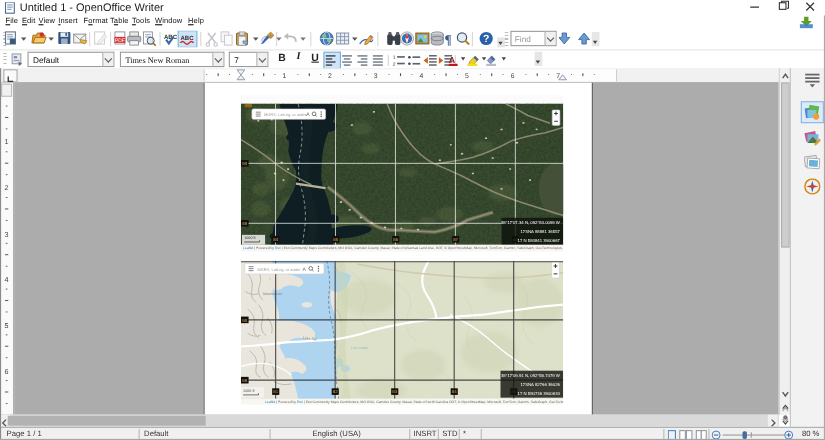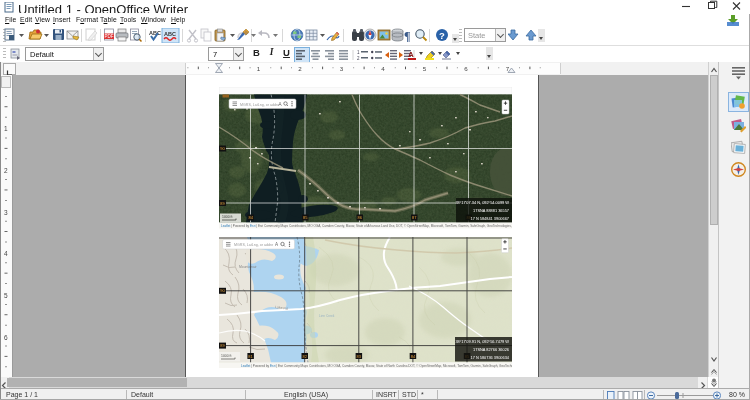--- a/index.html
+++ b/index.html
@@ -1,21 +1,21 @@
 <!DOCTYPE html>
 <html><head>
 <meta charset="utf-8">
 <style>
   html,body{margin:0;padding:0;}
   body{width:750px;height:400px;overflow:hidden;position:relative;
        font-family:"Liberation Sans",sans-serif;background:#fff;}
   .abs{position:absolute;}
   
   #titlebar{left:0;top:0;width:750px;height:14px;background:#fff;}
-  #titletxt{left:18px;top:2px;font-size:13px;color:#1a1a1a;}
+  #titletxt{left:18px;top:2px;font-size:10px;color:#1a1a1a;}
   
   #menubar{left:0;top:13px;width:750px;height:13px;background:#fff;font-size:6.8px;color:#111;letter-spacing:0.1px;}
   .mi{position:absolute;top:2.5px;}
   .mi u{text-decoration:underline;}
   
   #tb1{left:0;top:26px;width:750px;height:19px;background:#fff;border-bottom:1px solid #dedede;}
   #tb2{left:0;top:46px;width:750px;height:16px;background:#fff;}
   .sep{position:absolute;width:1px;background:#d4d4d4;}
   .dd{position:absolute;width:0;height:0;border-left:2.5px solid transparent;border-right:2.5px solid transparent;border-top:3px solid #444;}
   .combo{position:absolute;background:#fff;border:1px solid #9a9a9a;font-size:7.5px;color:#111;}
@@ -250,21 +250,21 @@
     <g transform="translate(433,1)">
         <circle cx="6" cy="6" r="6" fill="#2a62a8"></circle>
         <text x="6" y="9.5" font-size="9.5" font-weight="bold" fill="#fff" text-anchor="middle" font-family="Liberation Sans">?</text>
       </g>
   </svg>
   <div class="abs" style="left:452px;top:8px;width:7px;height:9px;background:#e6e6e6;">
       <div class="dd" style="left:1px;top:4px;"></div>
     </div>
   <div class="dots" style="left:459px;top:3px;height:13px;"></div>
   <div class="combo" style="left:464px;top:2px;width:40px;height:12px;">
-      <span style="position:absolute;left:3px;top:2px;color:#999;">State</span>
+      <span style="position:absolute;left:3px;top:2px;color:#999;">Find</span>
       <div class="cb"></div>
     </div>
   <svg class="abs" style="left:508px;top:3px" width="38" height="12" viewBox="0 0 38 12">
     <path d="M3 1 L7 1 7 5 10 5 5 11 0 5 3 5 Z" fill="#6a9ad0" stroke="#3a6aa0" stroke-width="0.8"></path>
     <path d="M21 11 L25 11 25 7 28 7 23 1 18 7 21 7 Z" fill="#6a9ad0" stroke="#3a6aa0" stroke-width="0.8"></path>
   </svg>
   <div class="abs" style="left:538px;top:3px;width:7px;height:13px;background:#e6e6e6;">
       <div class="dd" style="left:1px;top:8px;"></div>
     </div>
 </div>
@@ -272,20 +272,24 @@
 <div class="abs" id="tb2">
   <div class="dots" style="left:3px;top:2px;height:12px;"></div>
   <svg class="abs" style="left:9px;top:2px" width="12" height="12" viewBox="0 0 12 12">
       <rect x="2" y="1" width="8" height="9" fill="#e4e8ec" stroke="#8a9098" stroke-width="0.8"></rect>
       <rect x="3.5" y="3" width="3" height="2" fill="#7a88c8"></rect>
       <rect x="3.5" y="6.5" width="5" height="1" fill="#99a"></rect>
       <path d="M8 8 l3 2 -3 2z" fill="#667"></path>
     </svg>
   <div class="combo" style="left:25px;top:1px;width:77px;height:12px;">
       <span style="position:absolute;left:4px;top:2px;">Default</span>
+      <div class="cb"></div>
+    </div>
+  <div class="combo" style="left:109px;top:1px;width:93px;height:12px;">
+      <span style="position:absolute;left:4px;top:2px;font-family:'Liberation Serif',serif;">Times New Roman</span>
       <div class="cb"></div>
     </div>
   <div class="combo" style="left:208px;top:1px;width:34px;height:12px;">
       <span style="position:absolute;left:4px;top:2px;">7</span>
       <div class="cb"></div>
     </div>
   <div class="abs" style="left:251px;top:0px;width:11px;height:15px;font-size:9.5px;font-weight:bold;color:#222;text-align:center;padding-top:1px;box-sizing:border-box;">B</div>
   <div class="abs" style="left:266px;top:0px;width:11px;height:15px;font-size:9.5px;font-style:italic;font-weight:bold;color:#222;text-align:center;font-family:'Liberation Serif',serif;padding-top:1px;box-sizing:border-box;">I</div>
   <div class="abs" style="left:281px;top:0px;width:11px;height:15px;font-size:9.5px;font-weight:bold;color:#222;text-align:center;text-decoration:underline;padding-top:1px;box-sizing:border-box;">U</div>
   <div class="sep" style="left:295px;top:2px;height:12px;"></div>

